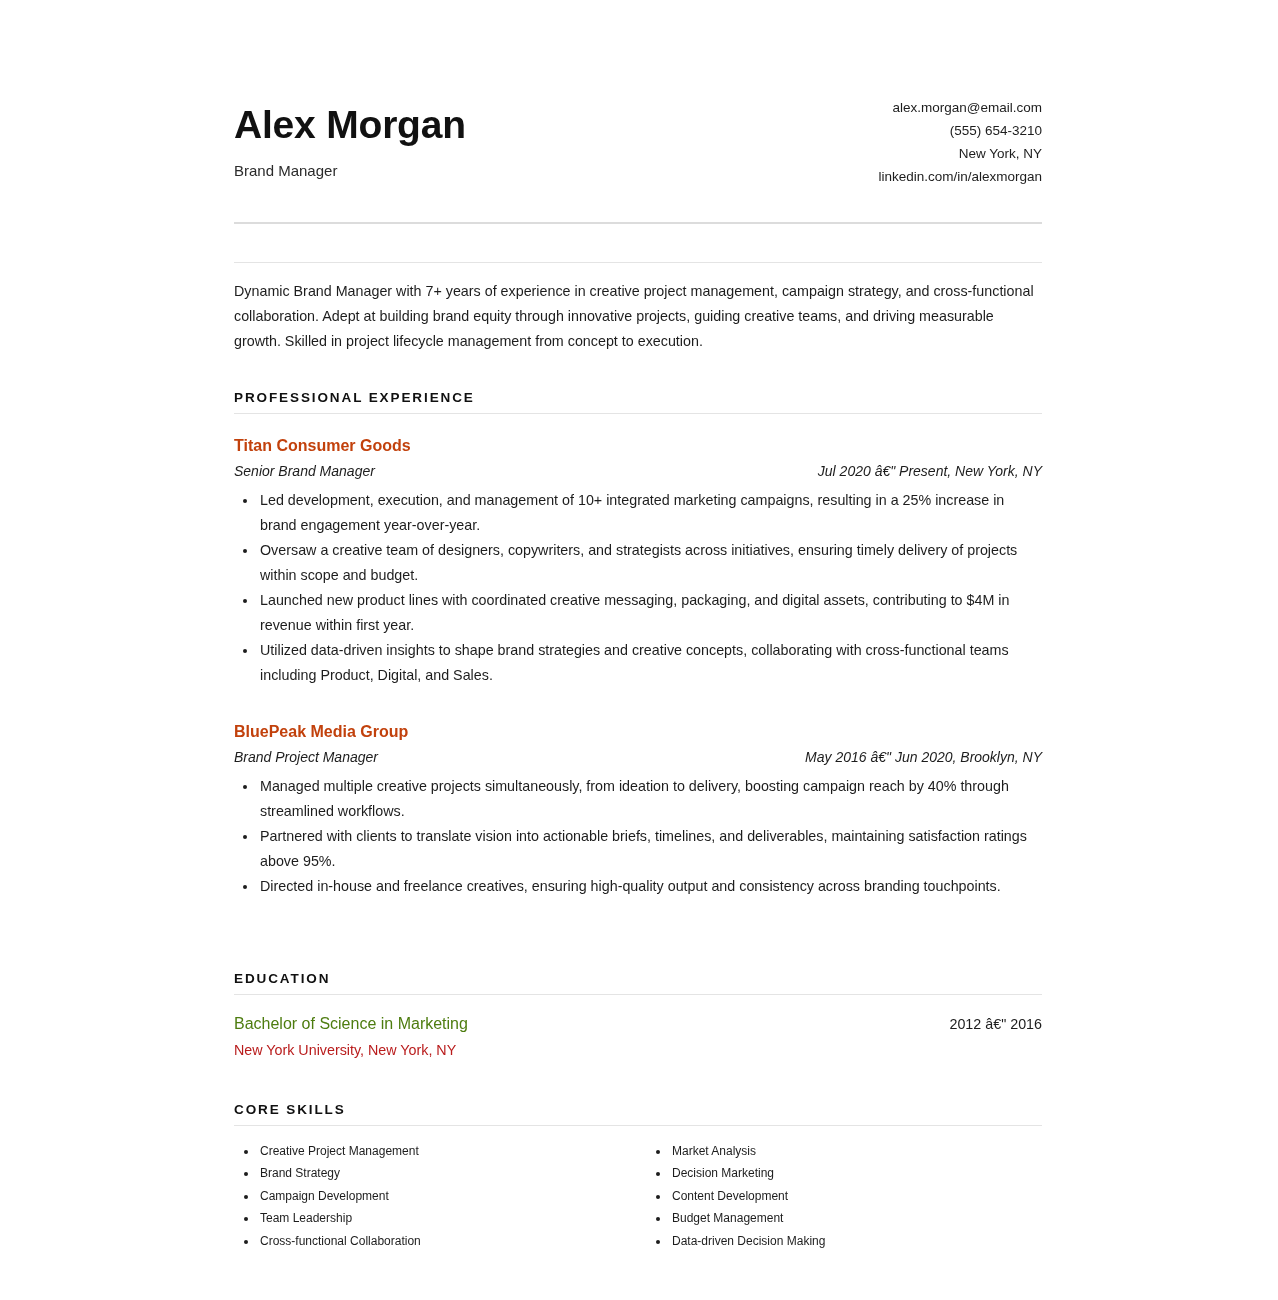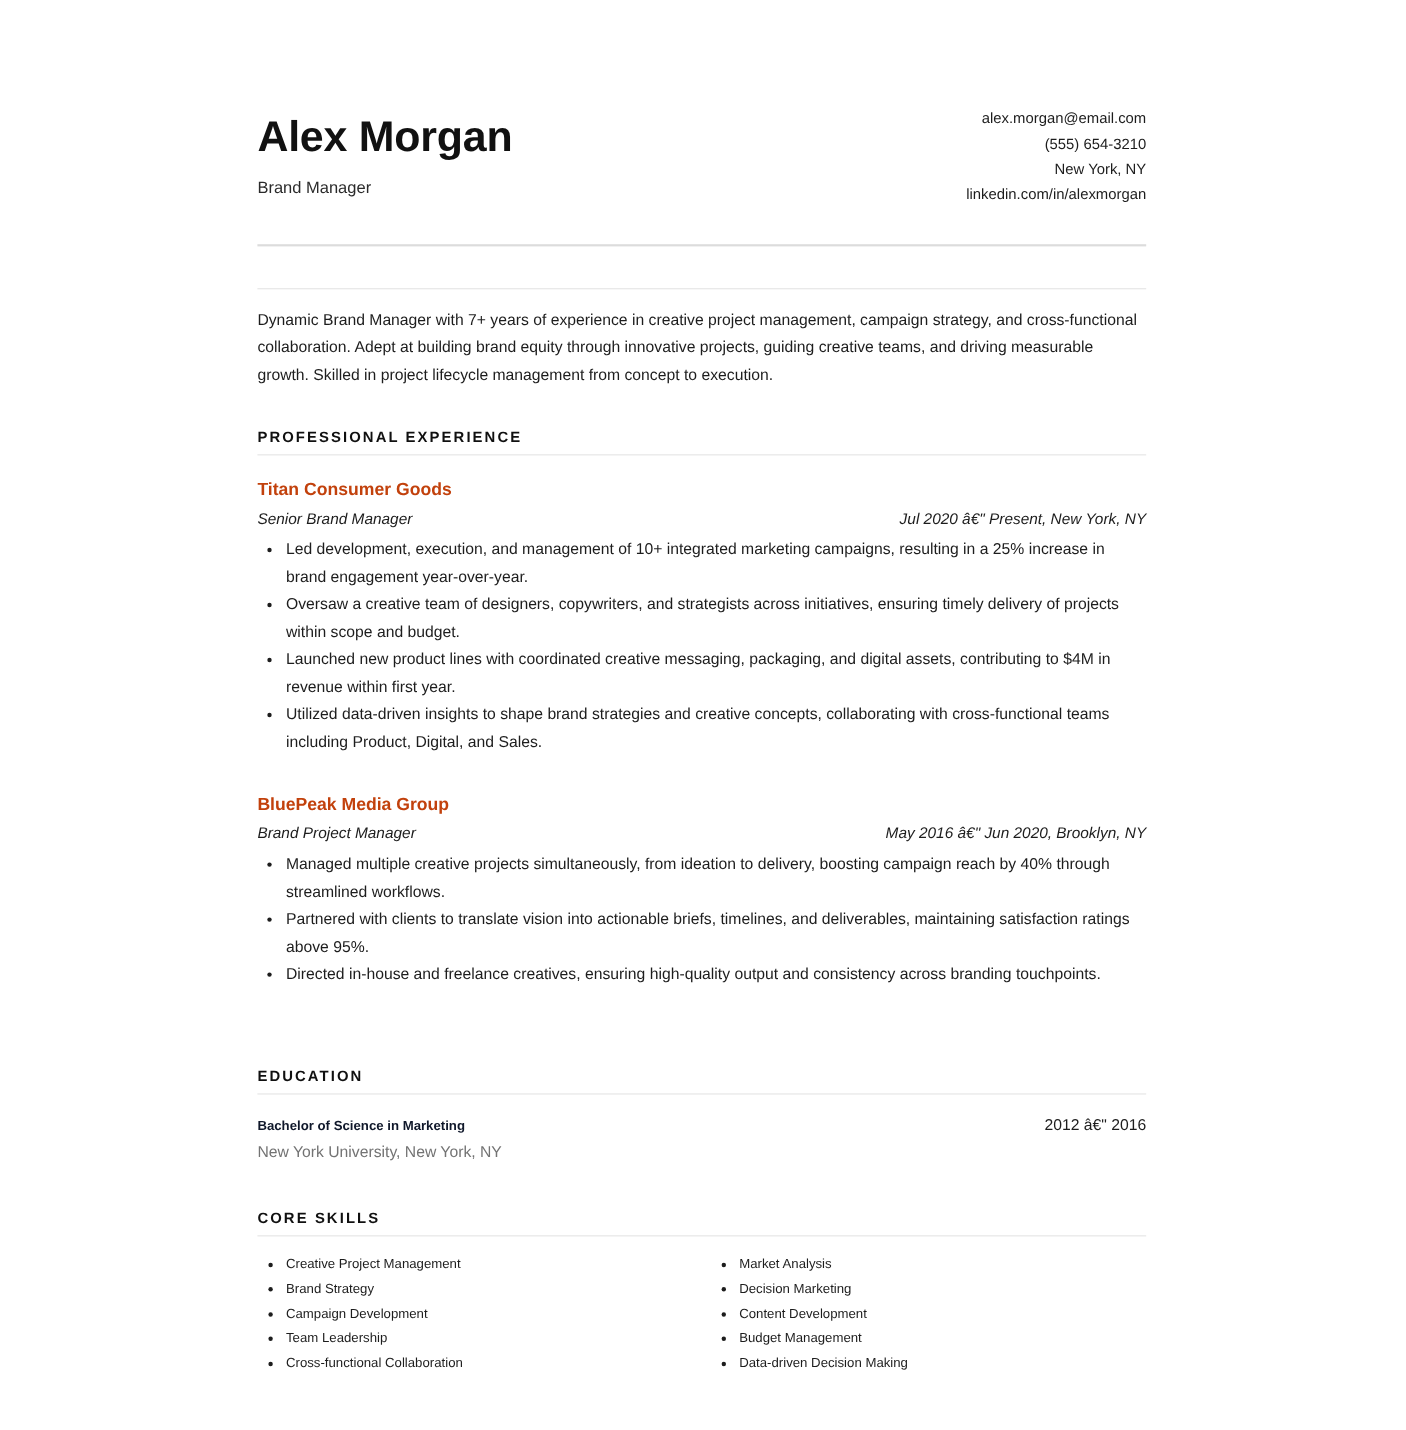--- a/index.html
+++ b/index.html
@@ -148,32 +148,32 @@
   }
 
   
   .edu-entry { margin-top: 20px; }
   .edu-line {
     display: flex;
     justify-content: space-between;
     align-items: baseline;
   }
   .edu-degree {
-    font-size: 12px;
-    font-weight: bold;
-    color: #0f172a;
+    font-size: 16px;
+    font-weight: normal;
+    color: #4d7c0f;
   }
   .edu-dates {
     font-size: 14.3px;
     color: #1d1d1d;
     white-space: nowrap;
   }
   .edu-school {
     font-size: 14.3px;
-    color: #737373;
+    color: #b91c1c;
     margin-top: 9px;
   }
 
   
   .skills-columns {
     display: flex;
     margin-top: 14px;
   }
   .skills-col {
     width: 50%;

